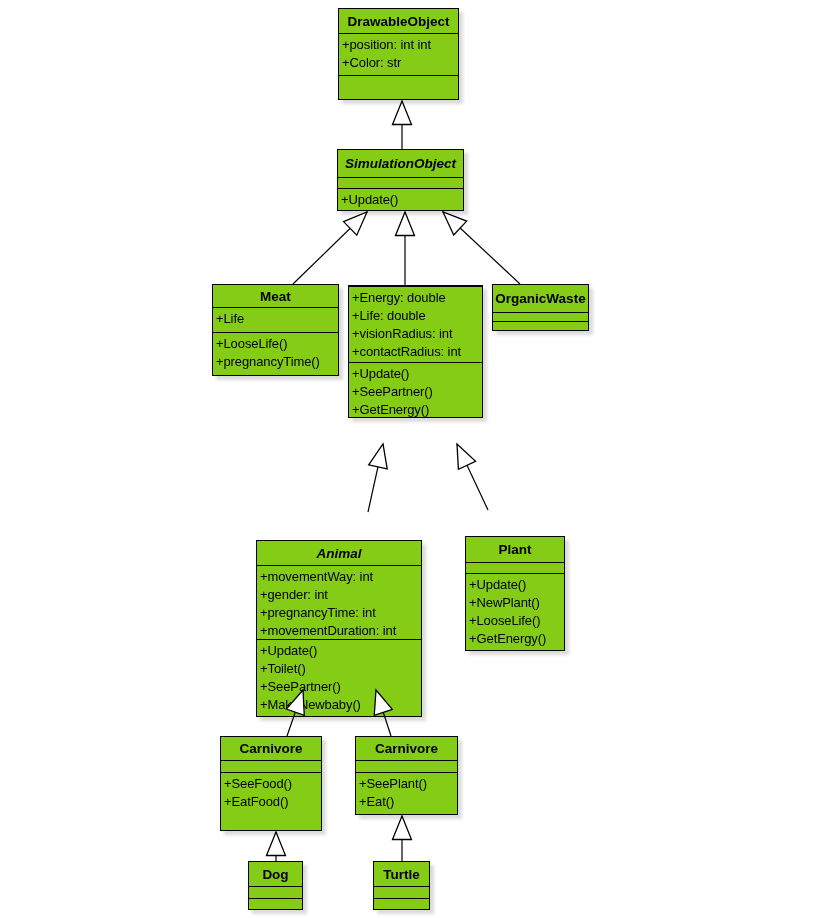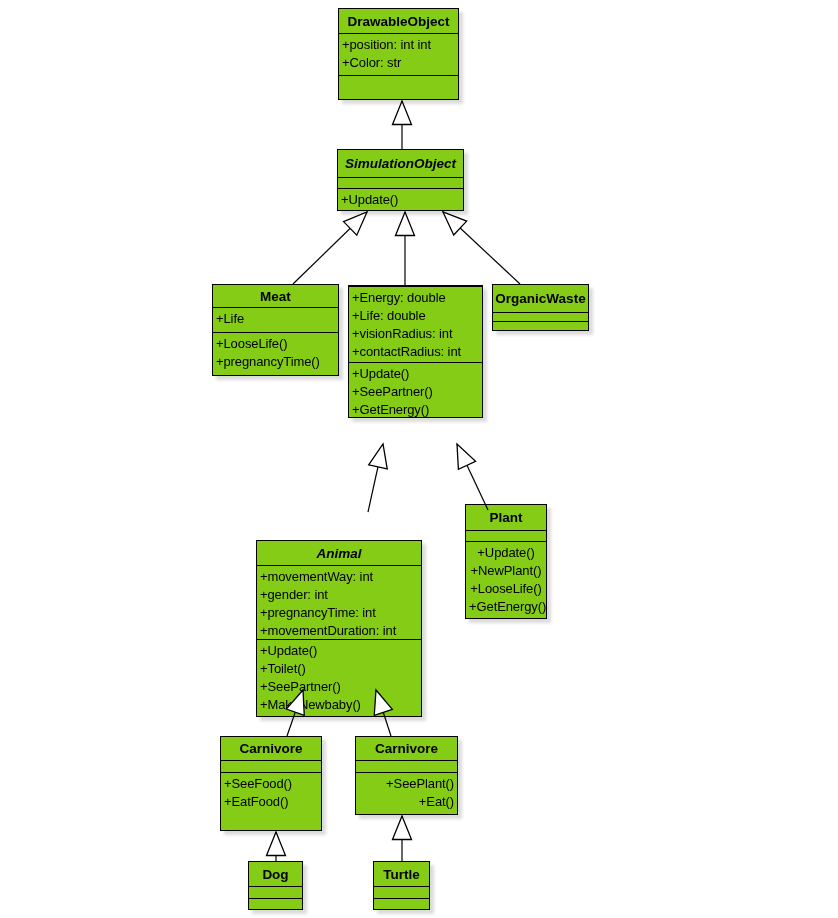--- a/index.html
+++ b/index.html
@@ -84,21 +84,21 @@
       <div class="member">+movementDuration: int</div>
     </div>
     <div class="uml-sec" style="height:77px;">
       <div class="member">+Update()</div>
       <div class="member">+Toilet()</div>
       <div class="member">+SeePartner()</div>
       <div class="member">+MakeNewbaby()</div>
     </div>
   </div>
 
-  <div class="uml-class" style="left:465px; top:504px; width:82px;text-align:center;">
+  <div class="uml-class" style="left:465px; top:536px; width:100px;">
     <div class="uml-title" style="height:25px;">Plant</div>
     <div class="uml-sec" style="height:11px;"></div>
     <div class="uml-sec" style="height:77px;">
       <div class="member">+Update()</div>
       <div class="member">+NewPlant()</div>
       <div class="member">+LooseLife()</div>
       <div class="member">+GetEnergy()</div>
     </div>
   </div>
 
@@ -107,21 +107,21 @@
     <div class="uml-sec" style="height:12px;"></div>
     <div class="uml-sec" style="height:58px;">
       <div class="member">+SeeFood()</div>
       <div class="member">+EatFood()</div>
     </div>
   </div>
 
   <div class="uml-class" style="left:355px; top:736px; width:103px;">
     <div class="uml-title" style="height:23px;">Carnivore</div>
     <div class="uml-sec" style="height:12px;"></div>
-    <div class="uml-sec" style="height:42px;text-align:right;">
+    <div class="uml-sec" style="height:42px;">
       <div class="member">+SeePlant()</div>
       <div class="member">+Eat()</div>
     </div>
   </div>
 
   <div class="uml-class" style="left:248px; top:861px; width:55px;">
     <div class="uml-title" style="height:24px;">Dog</div>
     <div class="uml-sec" style="height:12px;"></div>
     <div class="uml-sec" style="height:11px;"></div>
   </div>

